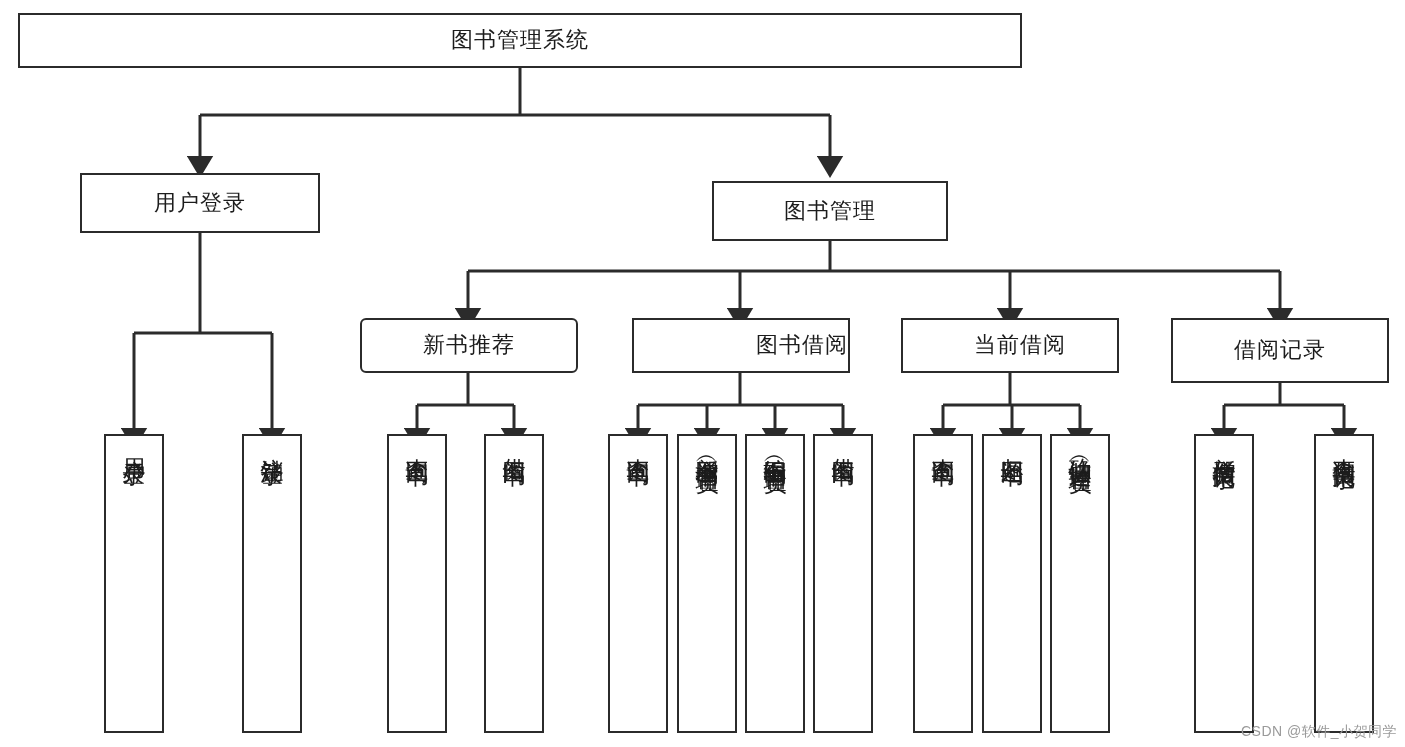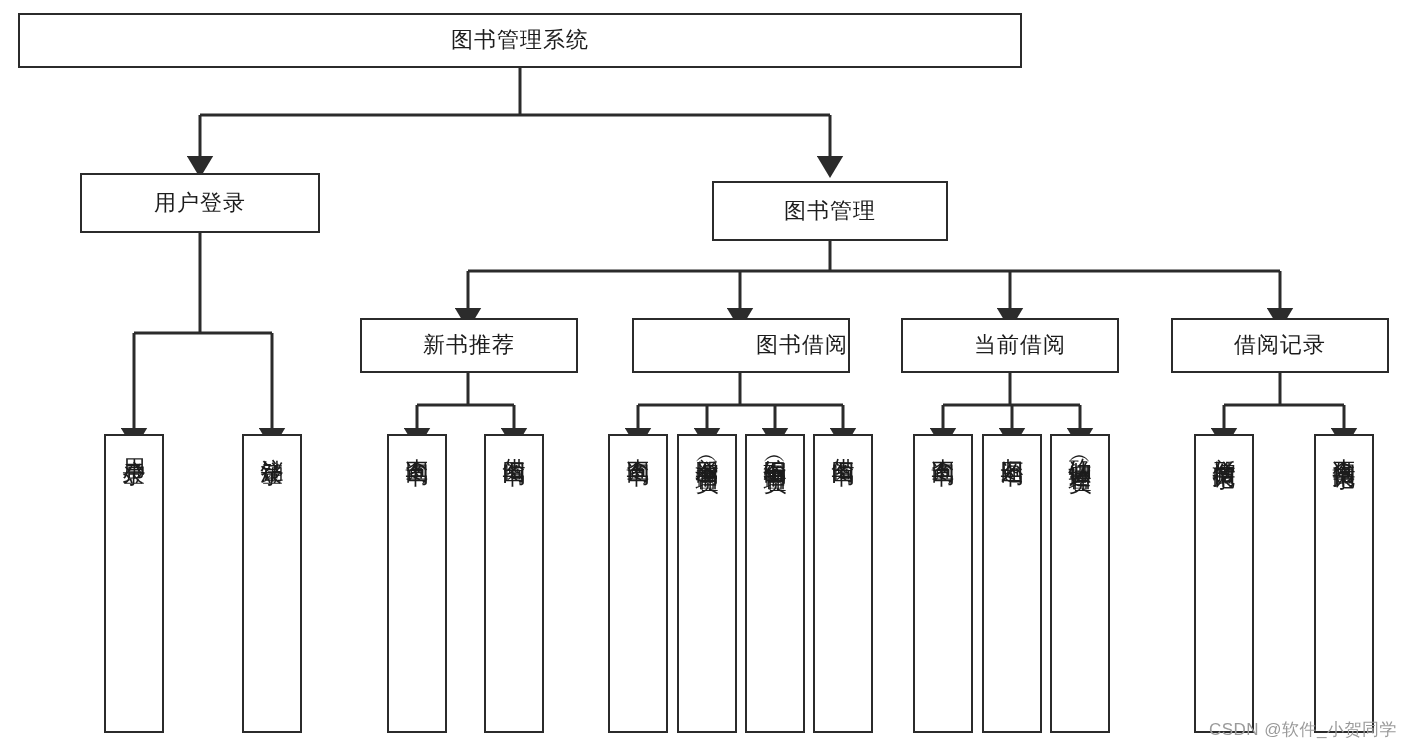--- a/index.html
+++ b/index.html
@@ -55,21 +55,21 @@
     text-orientation: upright;
     font-size: 23px;
     line-height: 1.18;
     letter-spacing: 2px;
     white-space: nowrap;
   }
   .watermark {
     position: absolute;
     right: 8px;
     bottom: 6px;
-    font-size: 17px;
+    font-size: 14px;
     color: #9a9a9a;
     letter-spacing: 0.5px;
     z-index: 5;
     white-space: nowrap;
   }
 </style>
 </head>
 <body>
 
 <div id="canvas">
@@ -128,30 +128,30 @@
     <span class="node-label">图书管理系统</span>
   </div>
 
   <div class="node" style="left:80px; top:173px; width:240px; height:60px;">
     <span class="node-label">用户登录</span>
   </div>
   <div class="node" style="left:712px; top:181px; width:236px; height:60px;">
     <span class="node-label">图书管理</span>
   </div>
 
-  <div class="node" style="left:360px; top:318px; width:218px; height:55px;">
+  <div class="node" style="left:360px; top:318px; width:218px; height:55px;border-radius:6px;">
     <span class="node-label">新书推荐</span>
   </div>
   <div class="node" style="left:632px; top:318px; width:218px; height:55px;justify-content:flex-end;">
     <span class="node-label">图书借阅</span>
   </div>
   <div class="node" style="left:901px; top:318px; width:218px; height:55px;padding-left:20px;">
     <span class="node-label">当前借阅</span>
   </div>
-  <div class="node" style="left:1171px; top:318px; width:218px; height:55px;">
+  <div class="node" style="left:1171px; top:318px; width:218px; height:65px;">
     <span class="node-label">借阅记录</span>
   </div>
 
   <div class="node leaf" style="left:104px; top:434px; width:60px; height:299px;">
     <span class="node-label">用户登录</span>
   </div>
   <div class="node leaf" style="left:242px; top:434px; width:60px; height:299px;">
     <span class="node-label">注销登录</span>
   </div>
 

